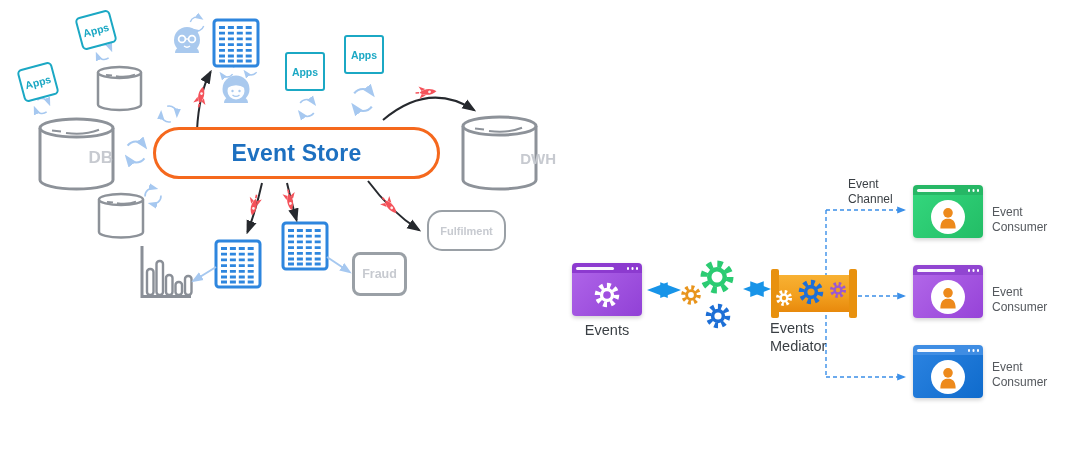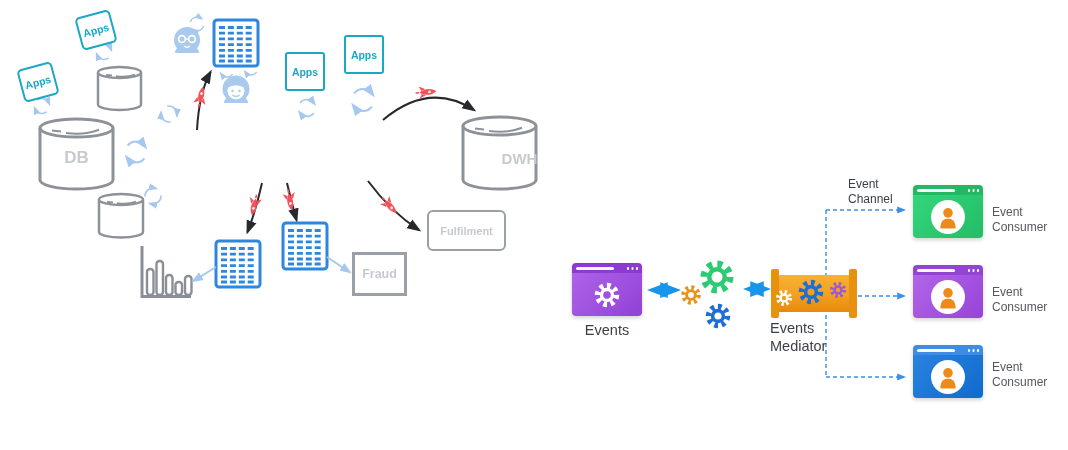--- a/index.html
+++ b/index.html
@@ -9,21 +9,21 @@
   svg{display:block;}
   
   .appsbox{display:flex;align-items:center;justify-content:center;background:#fff;
            border:2.5px solid #1BA8C4;color:#1BA8C4;font-weight:bold;font-size:10.5px;}
   .tilted{transform:rotate(-15deg);border-radius:5px;}
   .sq{border-radius:3px;}
   .pill{display:flex;align-items:center;justify-content:center;border:3.5px solid #F5681D;
         border-radius:28px;background:#fff;color:#1D70C0;font-size:23px;font-weight:600;letter-spacing:.2px;}
   .graybox{display:flex;align-items:center;justify-content:center;background:#fff;
            color:#C7CAD0;font-weight:bold;}
-  .cyl-label{color:#C7CAD0;font-weight:bold;text-align:center;}
+  .cyl-label{color:#C7CAD0;font-weight:bold;text-align:right;}
   
   .win{border-radius:4px;overflow:hidden;box-shadow:0 2px 4px rgba(0,0,0,.18);}
   .win .bar{position:relative;height:10px;}
   .addr{position:absolute;left:4px;top:3.5px;width:38px;height:3px;background:#fff;border-radius:2px;opacity:.95;}
   .dots{position:absolute;top:4px;right:13px;width:2.5px;height:2.5px;border-radius:50%;background:#fff;
         box-shadow:4.5px 0 0 #fff,9px 0 0 #fff;}
   .win .body{height:43px;display:flex;align-items:center;justify-content:center;}
   .pcircle{width:34px;height:34px;border-radius:50%;background:#fff;display:flex;align-items:center;justify-content:center;overflow:hidden;}
   .rlabel{color:#3A3F44;white-space:pre-line;line-height:1.22;}
   .clabel{color:#55595E;white-space:pre-line;line-height:1.25;font-size:12px;}
@@ -186,28 +186,31 @@
   <div class="abs appsbox tilted" style="left:20px;top:65px;width:36px;height:34px">
     <span>Apps</span>
   </div>
   <div class="abs appsbox sq" style="left:285px;top:52px;width:40px;height:39px">
     <span>Apps</span>
   </div>
   <div class="abs appsbox sq" style="left:344px;top:35px;width:40px;height:39px">
     <span>Apps</span>
   </div>
 
+  <div class="abs pill" style="left:153px;top:127px;width:287px;height:52px">
+    <span>Event Store</span>
+  </div>
 
   <div class="abs cyl-label" style="left:40px;top:148px;width:73px;font-size:17px">DB</div>
   <div class="abs cyl-label" style="left:483px;top:150px;width:73px;font-size:15px">DWH</div>
 
-  <div class="abs graybox" style="left:427px;top:210px;width:79px;height:41px;border:2px solid #9AA0A6;border-radius:6px;font-size:11px">
+  <div class="abs graybox" style="left:427px;top:210px;width:79px;height:41px;border:2px solid #9AA0A6;border-radius:15px;font-size:11px">
     <span>Fulfilment</span>
   </div>
-  <div class="abs graybox" style="left:352px;top:252px;width:55px;height:44px;border:3px solid #9AA0A6;border-radius:0;font-size:12.5px">
+  <div class="abs graybox" style="left:352px;top:252px;width:55px;height:44px;border:3px solid #9AA0A6;border-radius:8px;font-size:12.5px">
     <span>Fraud</span>
   </div>
 
   <div class="abs win" style="left:572px;top:263px;width:70px;height:53px">
     <div class="bar" style="background:#8C3ACF">
       <div class="addr"></div>
       <div class="dots"></div>
     </div>
     <div class="body" style="background:linear-gradient(135deg,#AE63E8,#9141D6)">
       <svg width="30" height="30" viewBox="-15 -15 30 30">

